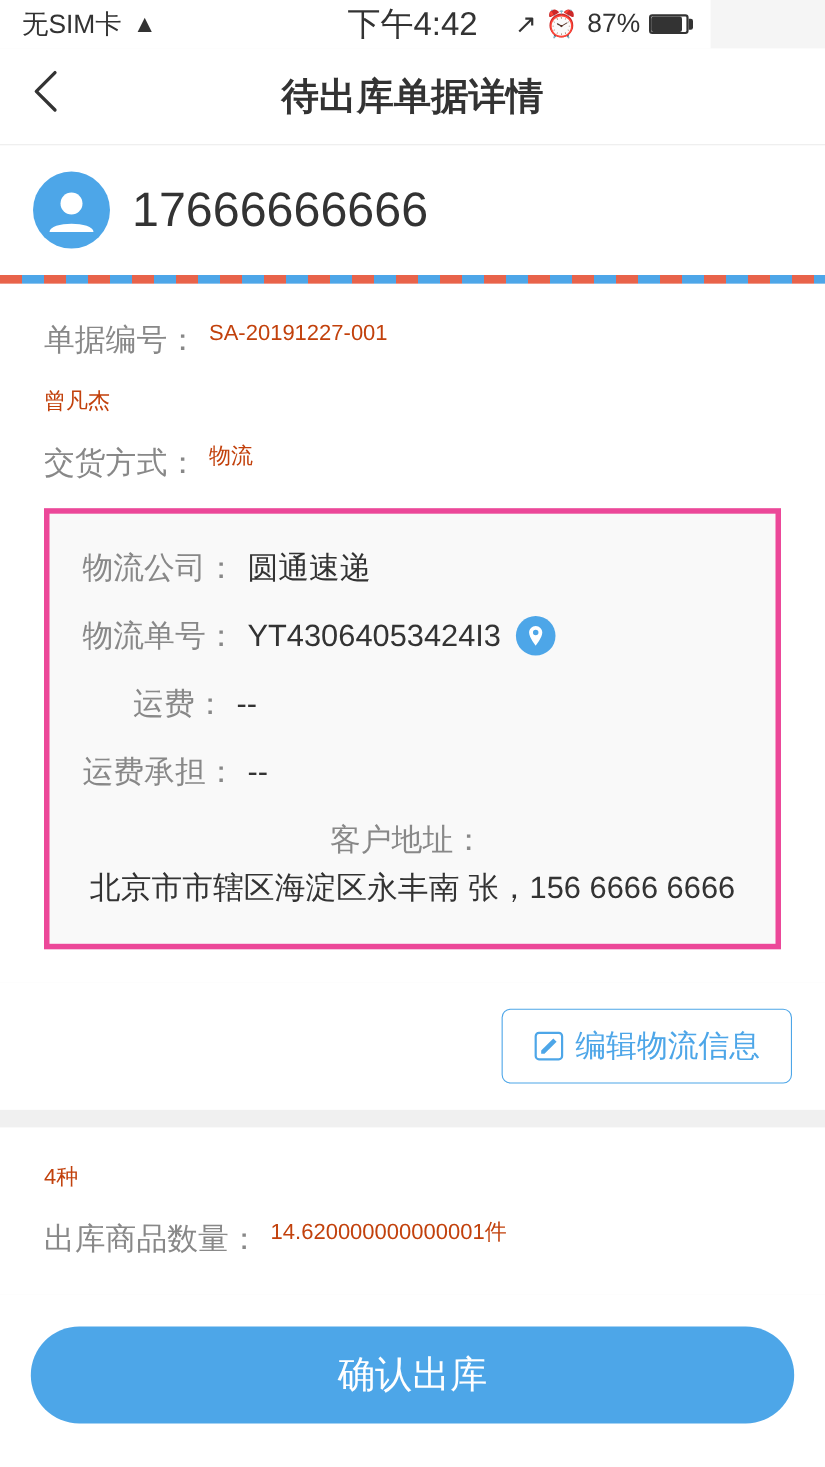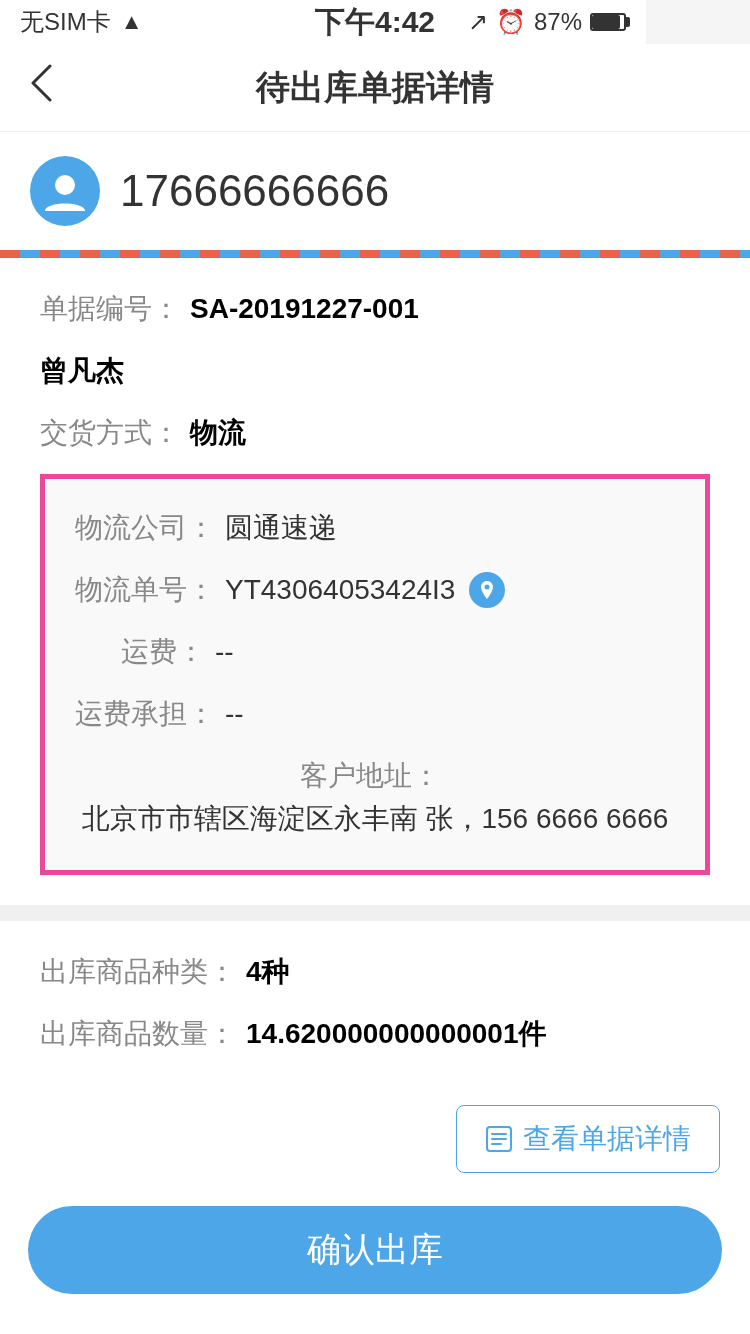--- a/index.html
+++ b/index.html
@@ -26,21 +26,21 @@
       font-weight: 500;
     }
     .status-left {
       display: flex;
       align-items: center;
       gap: 10px;
       font-size: 24px;
     }
     .status-center {
       font-size: 30px;
-      font-weight: 700;
+      font-weight: 400;
       position: absolute;
       left: 50%;
       transform: translateX(-50%);
     }
     .status-right {
       display: flex;
       align-items: center;
       gap: 8px;
       font-size: 24px;
     }
@@ -127,24 +127,23 @@
     }
     .info-label {
       color: #888;
       font-size: 28px;
       min-width: 140px;
       text-align: right;
       padding-right: 10px;
       flex-shrink: 0;
     }
     .info-value {
-      color: #000000;
-      font-size: 28px;
+      color: #c2410c;
+      font-size: 20px;
       flex: 1;
-      font-weight: bold;
     }
 
     
     .logistics-card {
       background: #f9f9f9;
       border: 5px solid #ec4899;
       border-radius: 0;
       margin-top: 20px;
       padding: 28px 30px;
     }
@@ -363,26 +362,34 @@
         <span class="logistics-label">运费承担：</span>
         <span class="logistics-value">--</span>
       </div>
       <div class="logistics-row">
         <span class="logistics-label">客户地址：</span>
         <span class="address-value">北京市市辖区海淀区永丰南  张，156 6666 6666</span>
       </div>
     </div>
   </div>
 
+  <div class="action-row">
+    <button class="btn-edit">
+      <svg width="28" height="28" viewBox="0 0 28 28" fill="none" xmlns="http://www.w3.org/2000/svg">
+        <rect x="2" y="2" width="24" height="24" rx="3" stroke="#4da6e8" stroke-width="2" fill="none"></rect>
+        <path d="M7 18L18 7l3 3L10 21H7v-3z" fill="#4da6e8"></path>
+      </svg>
+      <span>编辑物流信息</span>
+    </button>
+  </div>
 
   <div class="gray-separator"></div>
 
   <div class="stats-section">
     <div class="info-row">
-      <span class="info-label">出库商品种类：</span>
       <span class="info-value">4种</span>
     </div>
     <div class="info-row">
       <span class="info-label">出库商品数量：</span>
       <span class="info-value">14.620000000000001件</span>
     </div>
   </div>
 
   <div class="view-detail-row">
     <button class="btn-view-detail">

